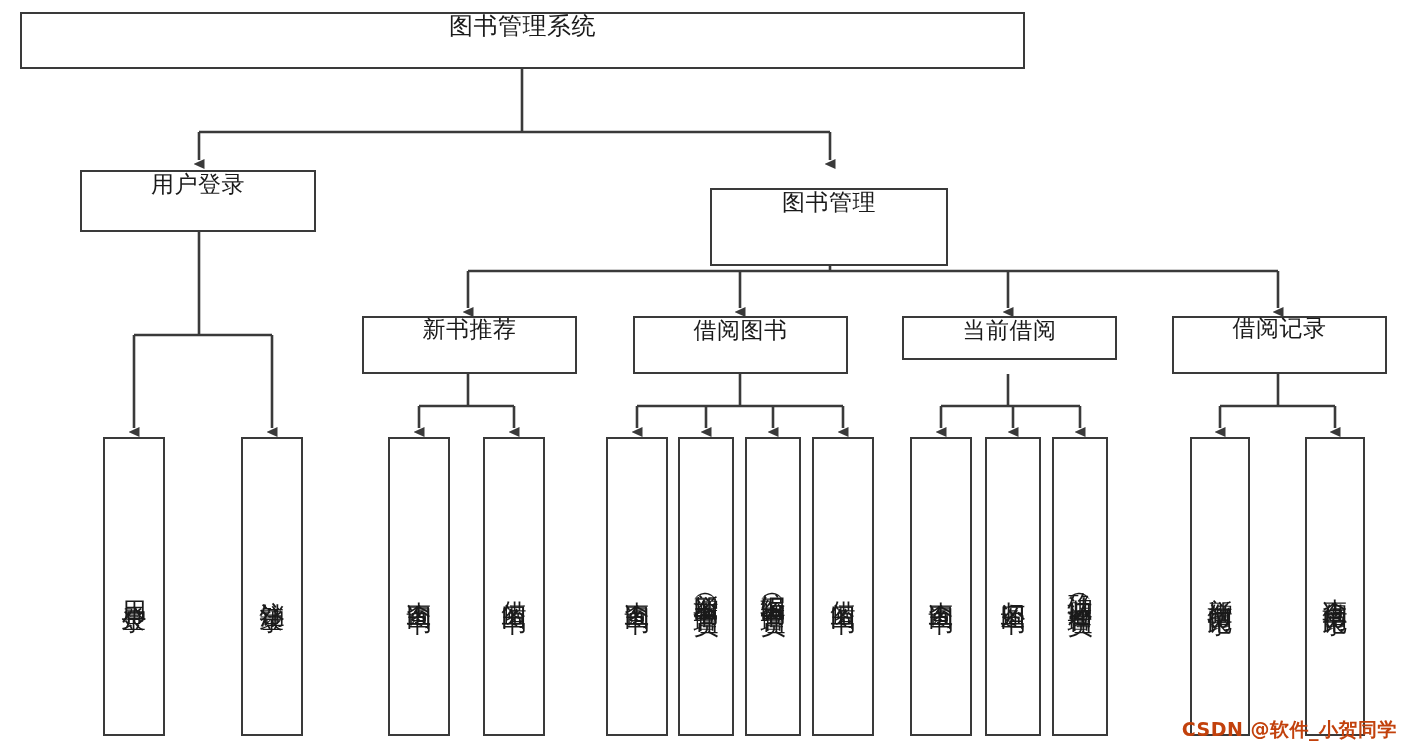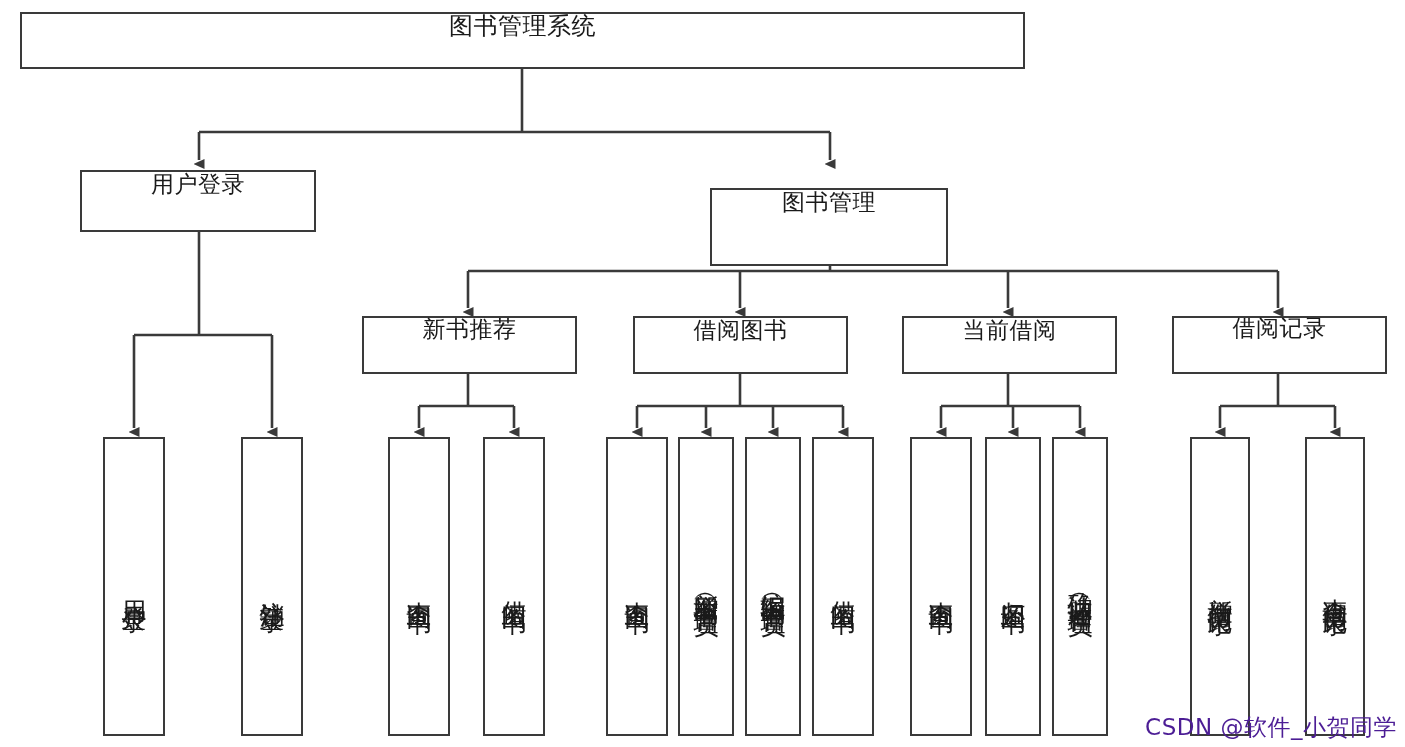--- a/index.html
+++ b/index.html
@@ -58,24 +58,25 @@
     left: 0;
     top: 0;
     width: 1405px;
     height: 747px;
     pointer-events: none;
   }
   .watermark {
     position: absolute;
     right: 8px;
     bottom: 4px;
-    font-size: 23px;
-    color: #4c1d95;
+    font-size: 19px;
+    color: #c2410c;
     white-space: nowrap;
     letter-spacing: 0.5px;
+    font-weight: bold;
   }
 </style>
 </head>
 <body>
 
 <div id="canvas">
 
   <svg class="wires" viewBox="0 0 1405 747">
     <defs>
       <marker id="arrow" markerWidth="10" markerHeight="11" refX="1" refY="5.5" orient="auto" markerUnits="userSpaceOnUse">
@@ -136,21 +137,21 @@
   <div class="node h" style="left:710px; top:188px; width:238px; height:78px;">
     <span class="label">图书管理</span>
   </div>
 
   <div class="node h" style="left:362px; top:316px; width:215px; height:58px;font-family:Liberation Serif, serif;">
     <span class="label">新书推荐</span>
   </div>
   <div class="node h" style="left:633px; top:316px; width:215px; height:58px;">
     <span class="label">借阅图书</span>
   </div>
-  <div class="node h" style="left:902px; top:316px; width:215px; height:58px;">
+  <div class="node h" style="left:902px; top:316px; width:215px; height:44px;">
     <span class="label">当前借阅</span>
   </div>
   <div class="node h" style="left:1172px; top:316px; width:215px; height:58px;font-family:Liberation Mono, monospace;">
     <span class="label">借阅记录</span>
   </div>
 
   <div class="node v" style="left:103px; top:437px; width:62px; height:299px;">
     <span class="label">用户登录</span>
   </div>
   <div class="node v" style="left:241px; top:437px; width:62px; height:299px;">

